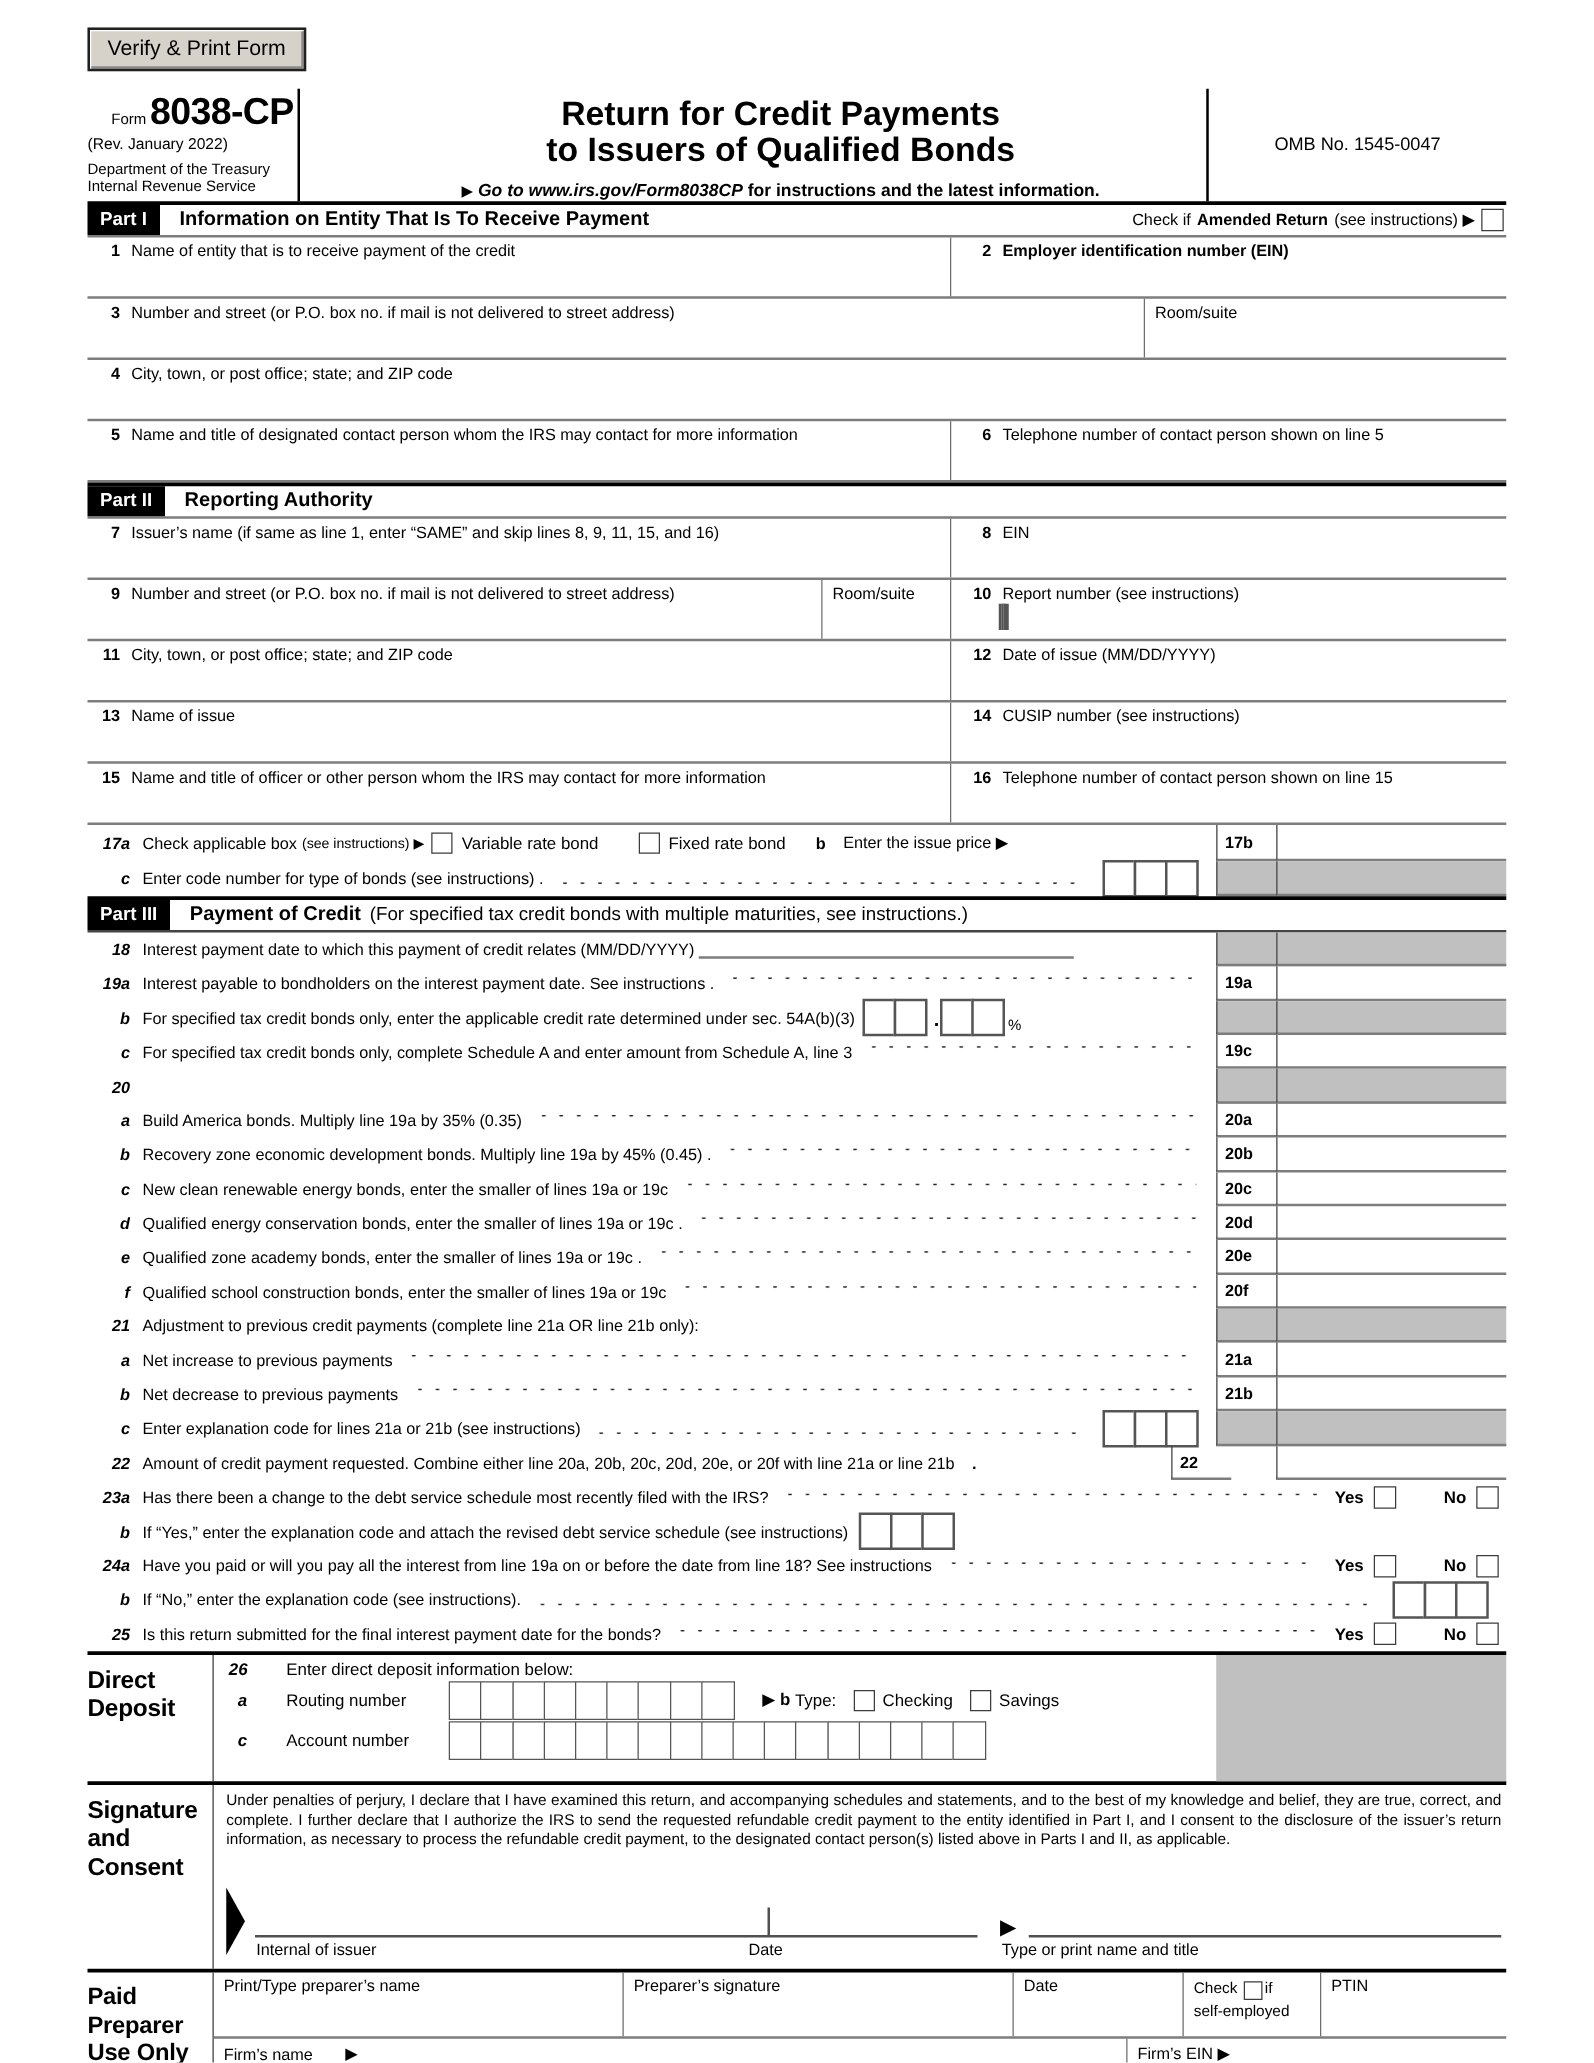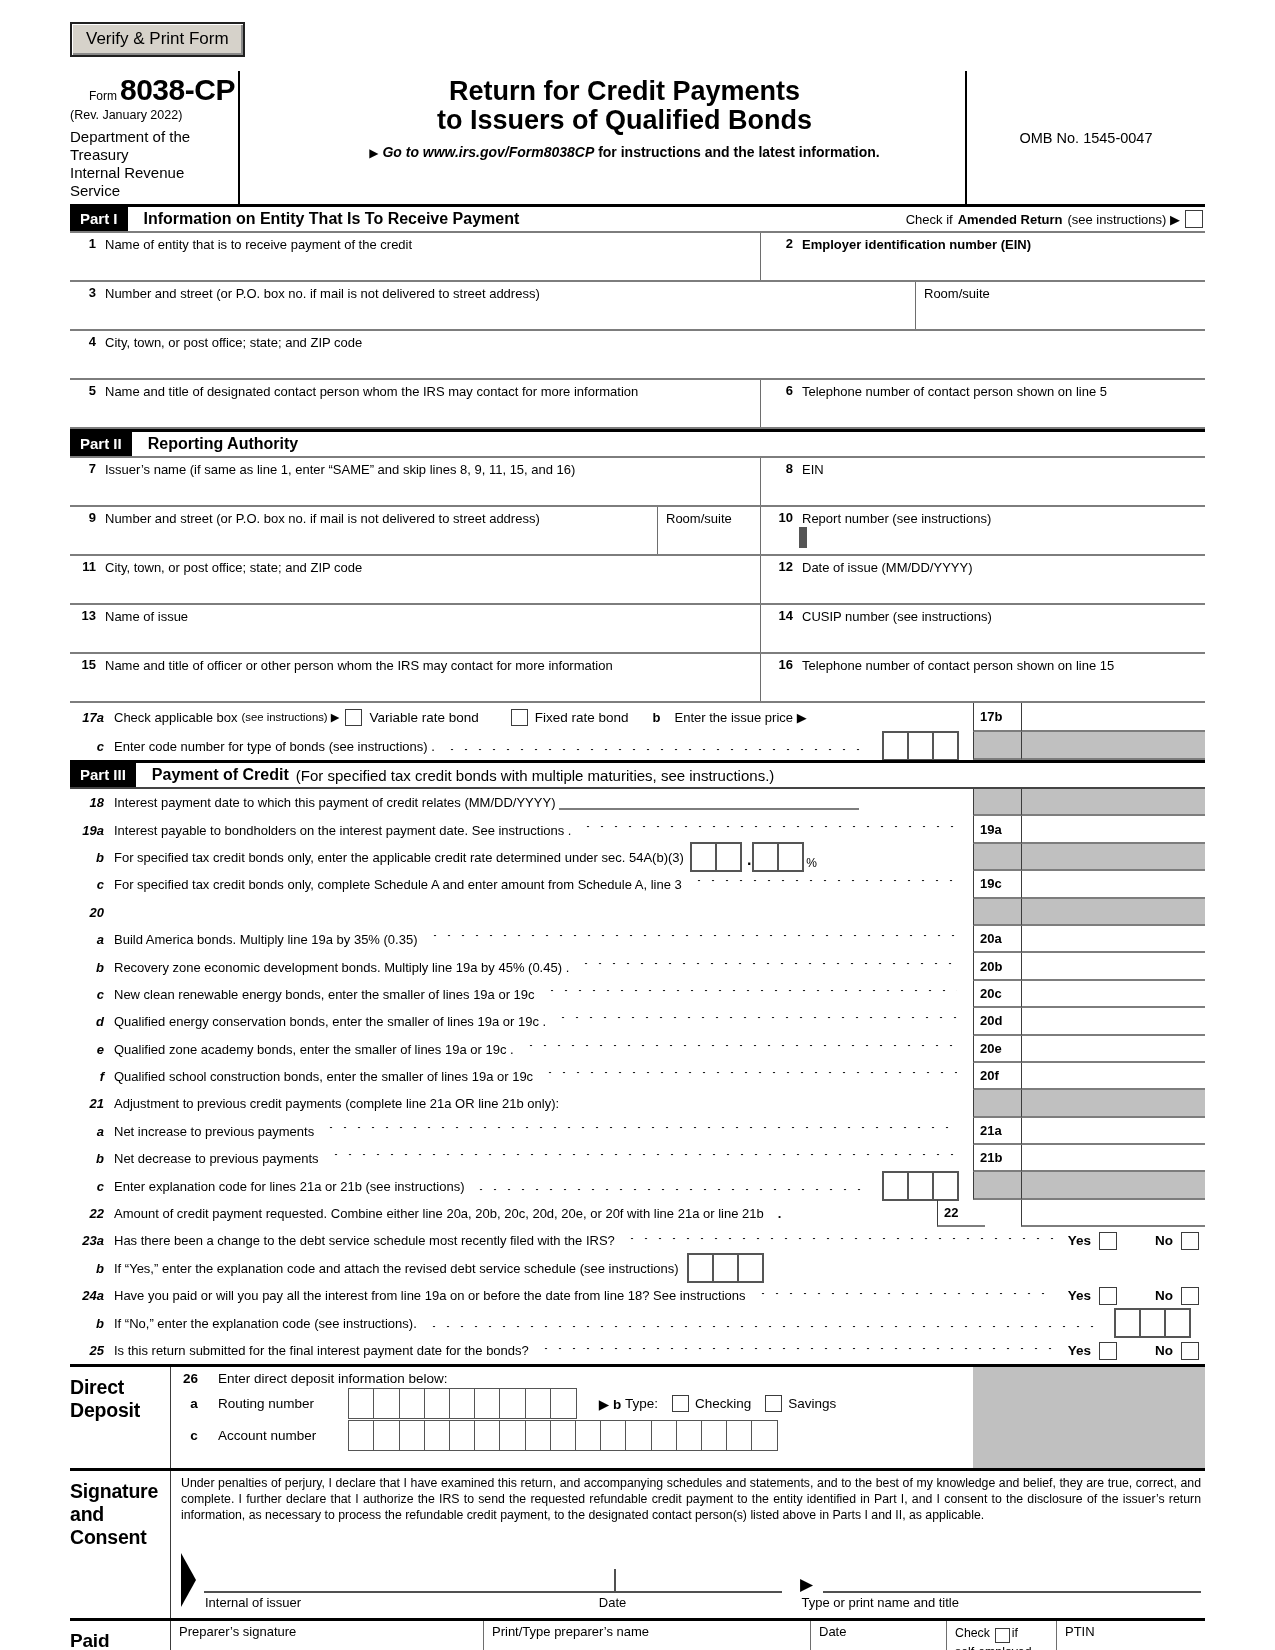--- a/index.html
+++ b/index.html
@@ -19,21 +19,21 @@
     cursor: pointer;
   }
 
   
   .hdr { display: flex; align-items: stretch; }
   .h-left { width: 170px; border-right: 2px solid #000; padding: 2px 6px 4px 0; }
   .formline { white-space: nowrap; margin-left: 19px; }
   .formword { font-size: 12px; }
   .formnum { font-size: 30px; font-weight: bold; letter-spacing: -0.5px; margin-left: 3px; }
   .rev { font-size: 12.5px; margin-top: 1px; }
-  .agency { font-size: 15px; margin-top: 6px; line-height: 1.2; }
+  .agency { font-size: 12px; margin-top: 6px; line-height: 1.2; }
   .h-mid { flex: 1; border-right: 2px solid #000; text-align: center; padding-top: 6px; margin-left: 44px; }
   .title { font-size: 27px; font-weight: bold; line-height: 1.08; }
   .goto { font-size: 14px; font-weight: bold; margin-top: 9px; }
   .goto .arr { font-size: 12px; }
   .goto i { font-style: italic; }
   .h-right { width: 238px; display: flex; align-items: center; justify-content: center; font-size: 14.5px; }
 
   
   .pbar {
     display: flex; align-items: center; border-top: 3px solid #000;
@@ -86,21 +86,21 @@
   .smallnote { font-size: 11.3px; }
   .cbl { font-size: 13.5px; margin: 0 20px 0 7px; }
 
   
   .sect { display: flex; border-top: 3px solid #000; }
   .side { width: 100px; font-weight: bold; font-size: 19.5px; line-height: 1.18; padding-top: 9px; letter-spacing: -0.2px; }
   .side-sm { font-size: 19px; }
   .smain { flex: 1; border-left: 1.8px solid #3c3c3c; min-width: 0; }
 
   .ddrow { display: flex; align-items: center; padding-left: 12px; }
-  .ddnum { font-weight: bold; font-size: 13.5px; width: 22px; margin-right: 13px; text-align: left; }
+  .ddnum { font-weight: bold; font-size: 13.5px; width: 22px; margin-right: 24px; text-align: left; font-style: italic; }
   .ddlbl { font-size: 13.5px; }
   .gridrow { display: inline-flex; margin-left: 14px; }
   .gridcell { width: 27px; height: 31px; border: 1.8px solid #555; margin-left: -1.8px; background: #fff; flex-shrink: 0; }
   .ddtype { display: inline-flex; align-items: center; margin-left: 22px; font-size: 13.5px; }
   .ddtype .cb { margin: 0 6px 0 14px; }
   .ddgrey { width: 232px; background: #c0c0c0; }
 
   .perjury { font-size: 12.3px; line-height: 1.28; text-align: justify; padding: 5px 4px 0 10px; }
   .sigrow { display: flex; align-items: flex-end; margin: 30px 4px 0 10px; }
   .bigtri { width: 0; height: 0; border-top: 27px solid rgba(0,0,0,0); border-bottom: 27px solid rgba(0,0,0,0);
@@ -625,22 +625,22 @@
 
   
   <div class="sect">
     <div class="side side-sm">
       <div>Paid</div>
       <div>Preparer</div>
       <div>Use Only</div>
     </div>
     <div class="smain">
       <div class="pprow pp1">
+        <div class="ppc ppc1"><span>Print/Type preparer’s name</span></div>
         <div class="ppc ppc2"><span>Preparer’s signature</span></div>
-        <div class="ppc ppc1"><span>Print/Type preparer’s name</span></div>
         <div class="ppc ppc3"><span>Date</span></div>
         <div class="ppc ppc4">
           <span>Check</span><span class="cb"></span><span>if</span><br>
           <span>self-employed</span>
         </div>
         <div class="ppc ppc5"><span>PTIN</span></div>
       </div>
       <div class="pprow pp2">
         <div class="ppc ppfirm">
           <span>Firm’s name</span>

